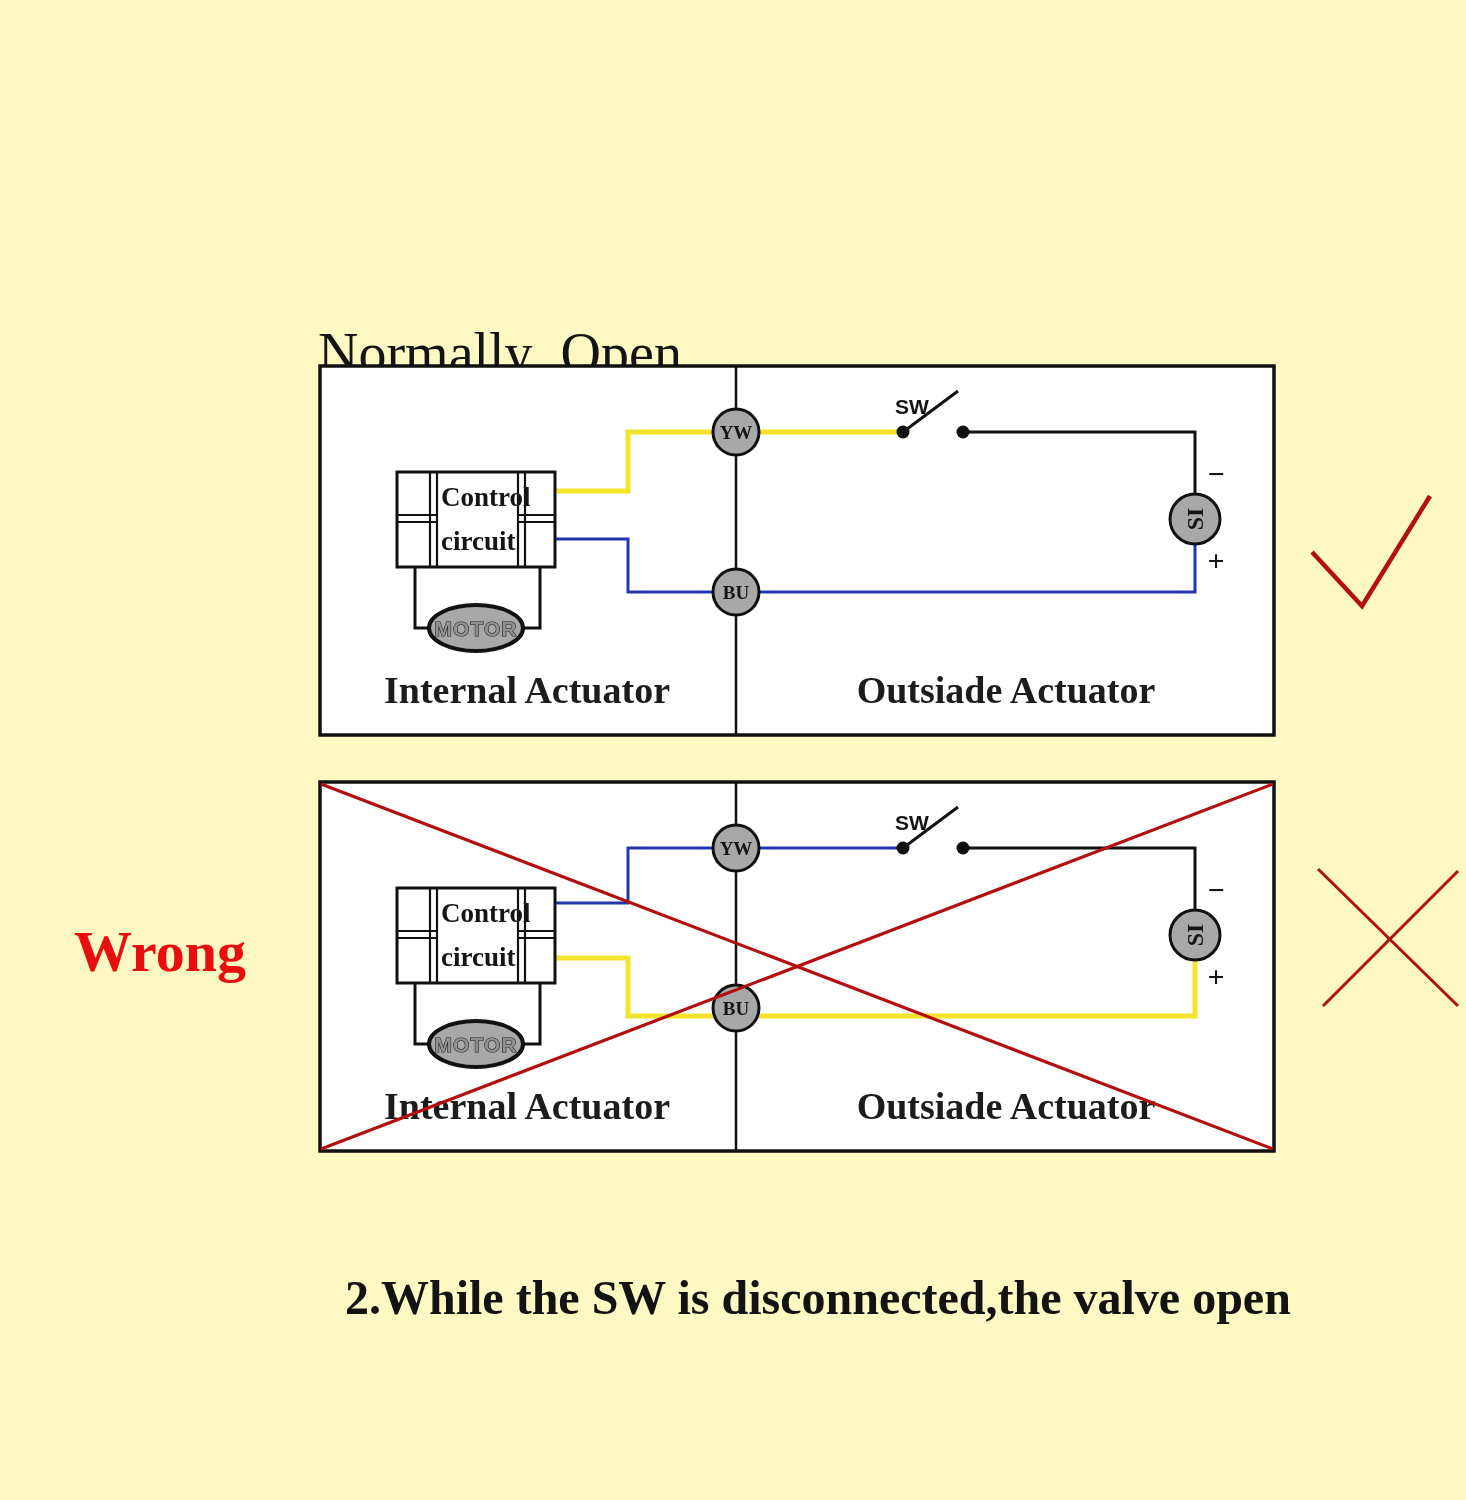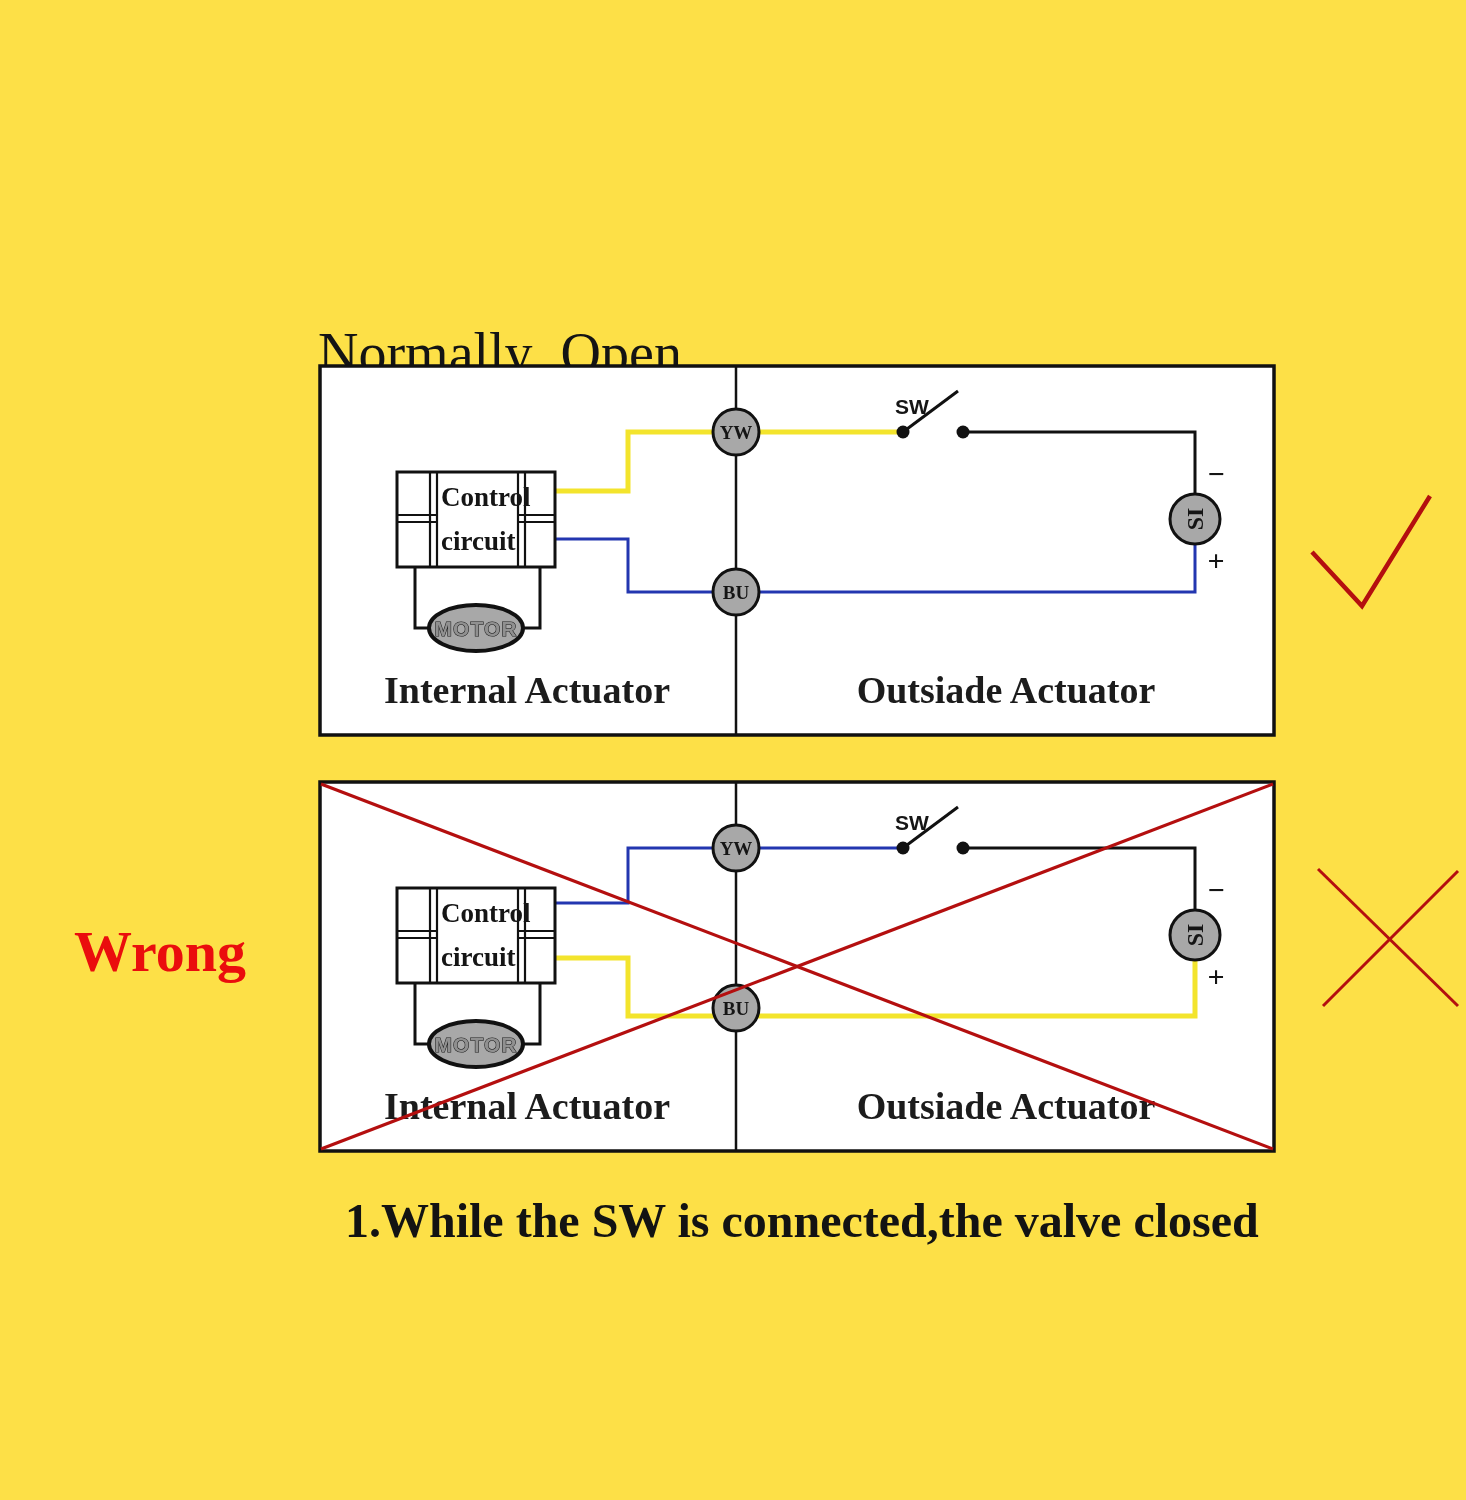--- a/index.html
+++ b/index.html
@@ -1,17 +1,17 @@
 <!DOCTYPE html>
 <html><head>
 <meta charset="utf-8">
 <style>
   html,body{margin:0;padding:0;background:#ffffff;}
   .canvas{
-    position:relative;width:1466px;height:1500px;background:#fde047;overflow:hidden;
+    position:relative;width:1466px;height:1500px;background:#fef9c3;overflow:hidden;
     font-family:"Liberation Serif", serif;color:#161616;
   }
   .title{
     position:absolute;left:318px;top:148px;
     font-size:56px;line-height:82px;white-space:pre;color:#141414;
   }
   .verdict{
     position:absolute;font-size:58px;font-weight:bold;color:#ea0d0d;
     font-family:"Liberation Serif", serif;white-space:pre;
   }
@@ -177,15 +177,15 @@
 
   <svg class="mark mark-check" viewBox="0 0 145 135" width="145" height="135">
     <polyline points="14,68 64,122 132,12" fill="none" stroke-width="4.5" stroke="#b40f0f"></polyline>
   </svg>
 
   <svg class="mark mark-cross" viewBox="0 0 152 150" width="152" height="150">
     <line x1="6" y1="9" x2="146" y2="146" stroke-width="3" stroke="#b40f0f"></line>
     <line x1="146" y1="11" x2="11" y2="146" stroke-width="3" stroke="#b40f0f"></line>
   </svg>
 
-  <div class="note note1">1.While the SW is connected,the valve closed</div>
+  <div class="note note2">2.While the SW is disconnected,the valve open</div>
 
 </div>
 
 </body></html>

